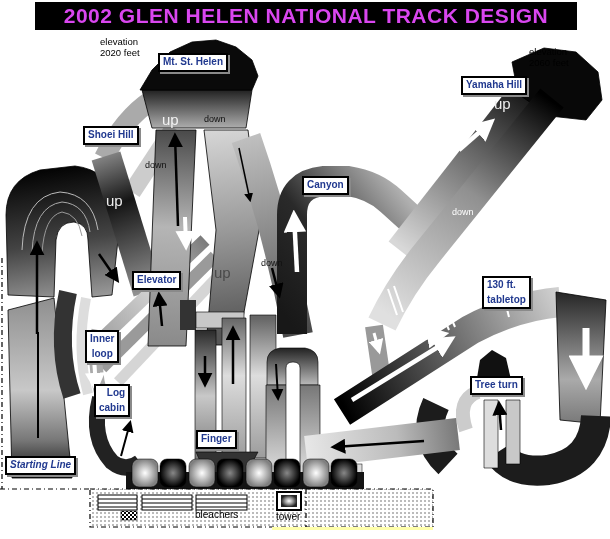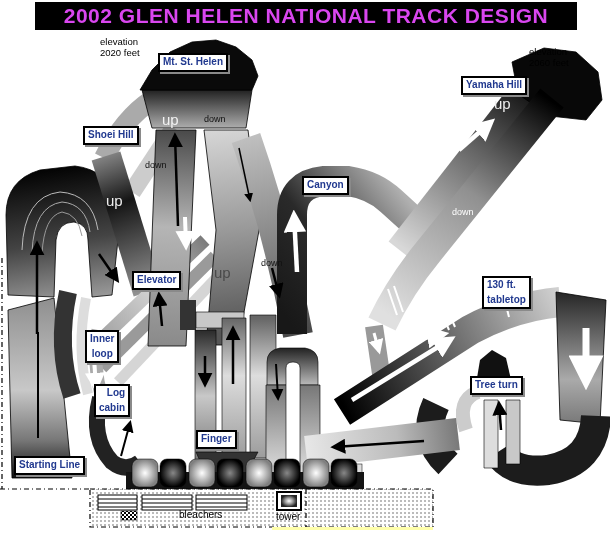--- a/index.html
+++ b/index.html
@@ -319,28 +319,28 @@
   <div class="lb" style="left:461px;top:76px;">Yamaha Hill</div>
   <div class="lb" style="left:132px;top:271px;">Elevator</div>
   <div class="lb" style="left:482px;top:276px;">130 ft.
 tabletop</div>
   <div class="lb" style="left:85px;top:330px;text-align:center;">Inner
 loop</div>
   <div class="lb" style="left:54px;top:384px;text-align:right;margin-left:40px;">Log
 cabin</div>
   <div class="lb" style="left:470px;top:376px;">Tree turn</div>
   <div class="lb" style="left:196px;top:430px;">Finger</div>
-  <div class="lb" style="left:14px;top:456px;">Starting Line</div>
+  <div class="lb" style="left:5px;top:456px;font-style:italic;">Starting Line</div>
 
   <div class="up" style="left:162px;top:112px;color:#f2f2f2;">up</div>
   <div class="up" style="left:106px;top:193px;color:#eeeeee;">up</div>
   <div class="up" style="left:214px;top:265px;color:#4a4a4a;">up</div>
   <div class="up" style="left:494px;top:96px;color:#eeeeee;">up</div>
 
   <div class="dn" style="left:204px;top:115px;color:#111;">down</div>
   <div class="dn" style="left:145px;top:161px;color:#111;">down</div>
   <div class="dn" style="left:261px;top:259px;color:#111;">down</div>
   <div class="dn" style="left:452px;top:208px;color:#fff;">down</div>
 
-  <div class="lg" style="left:147px;top:510px;padding-left:32px;">bleachers</div>
+  <div class="lg" style="left:163px;top:510px;padding-left:32px;">bleachers</div>
   <div class="lg" style="left:276px;top:512px;">tower</div>
 
 </div>
 
 </body></html>

